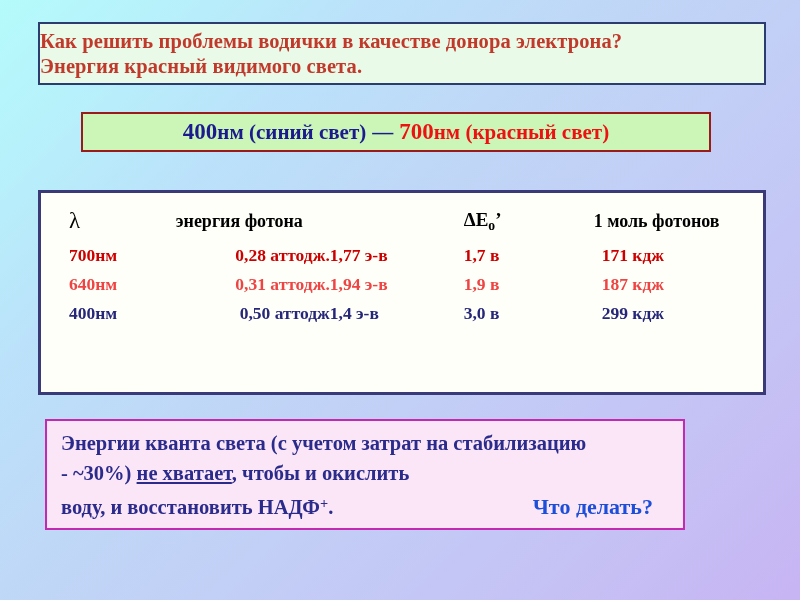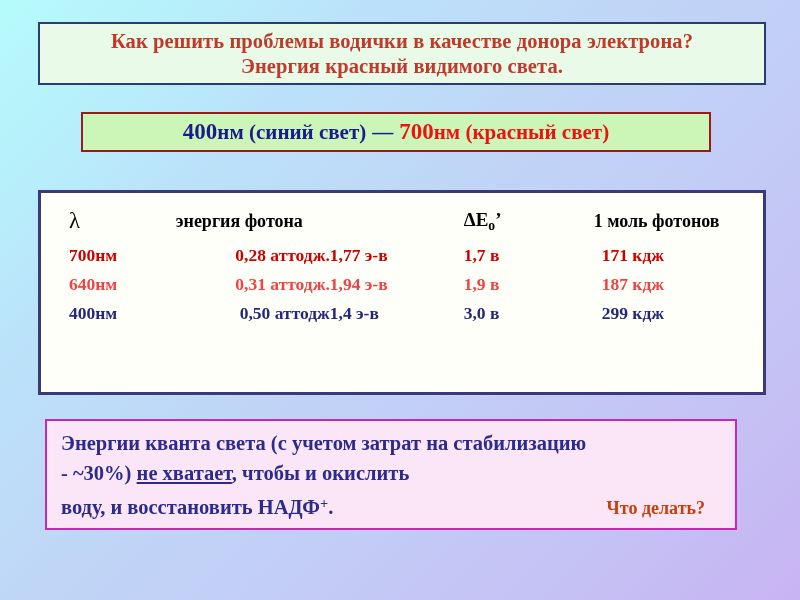--- a/index.html
+++ b/index.html
@@ -35,21 +35,21 @@
     position: absolute;
     left: 38px;
     top: 22px;
     width: 728px;
     height: 63px;
     box-sizing: border-box;
     background: #eafae8;
     border: 2px solid #2a3d6e;
     display: flex;
     flex-direction: column;
-    align-items: center;
+    align-items: flex-start;
     justify-content: center;
   }
   #title-box .tline {
     color: #c0392b;
     font-weight: bold;
     font-size: 20.5px;
     line-height: 25px;
     letter-spacing: 0.1px;
     white-space: nowrap;
     text-align: center;
@@ -135,44 +135,44 @@
   .row-navy   td { color: #27277a; }
 
   .sub { font-size: 0.72em; vertical-align: -0.28em; }
   .sup { font-size: 0.7em; vertical-align: 0.45em; }
 
   
   #note-box {
     position: absolute;
     left: 45px;
     top: 419px;
-    width: 692px;
+    width: 640px;
     height: 111px;
     box-sizing: border-box;
     background: #fbe6f7;
     border: 2px solid #c32ab0;
     padding: 7px 14px 0 14px;
   }
   #note-box .nline {
     color: #2b2b8c;
     font-weight: bold;
     font-size: 20.5px;
     line-height: 30px;
     white-space: nowrap;
   }
   #note-box .nline.l3 {
     display: flex;
     justify-content: space-between;
     align-items: baseline;
   }
   .underlined { text-decoration: underline; }
   .what-do {
-    color: #c2410c;
-    font-weight: bold;
-    font-size: 18px;
+    color: #1d4ed8;
+    font-weight: bold;
+    font-size: 22px;
     padding-right: 16px;
   }
 </style>
 </head>
 <body>
 
 <div id="slide">
 
   <div id="title-box">
     <div class="tline">Как решить проблемы водички в качестве донора электрона?</div>

